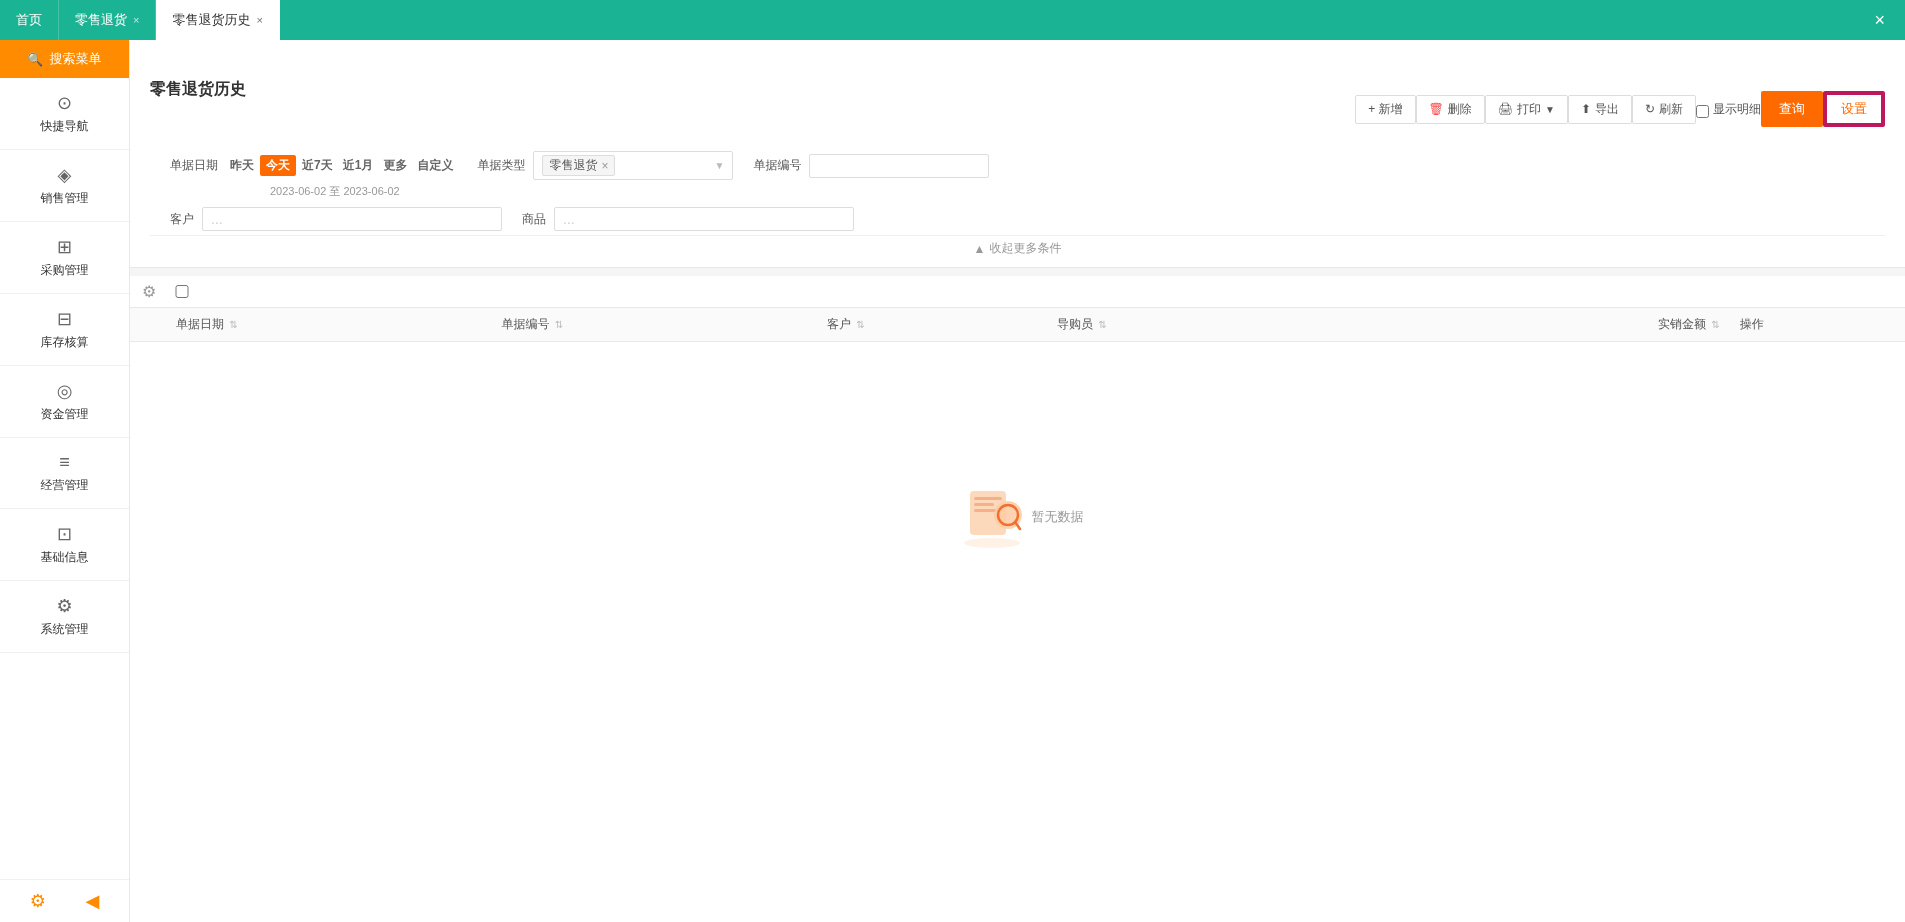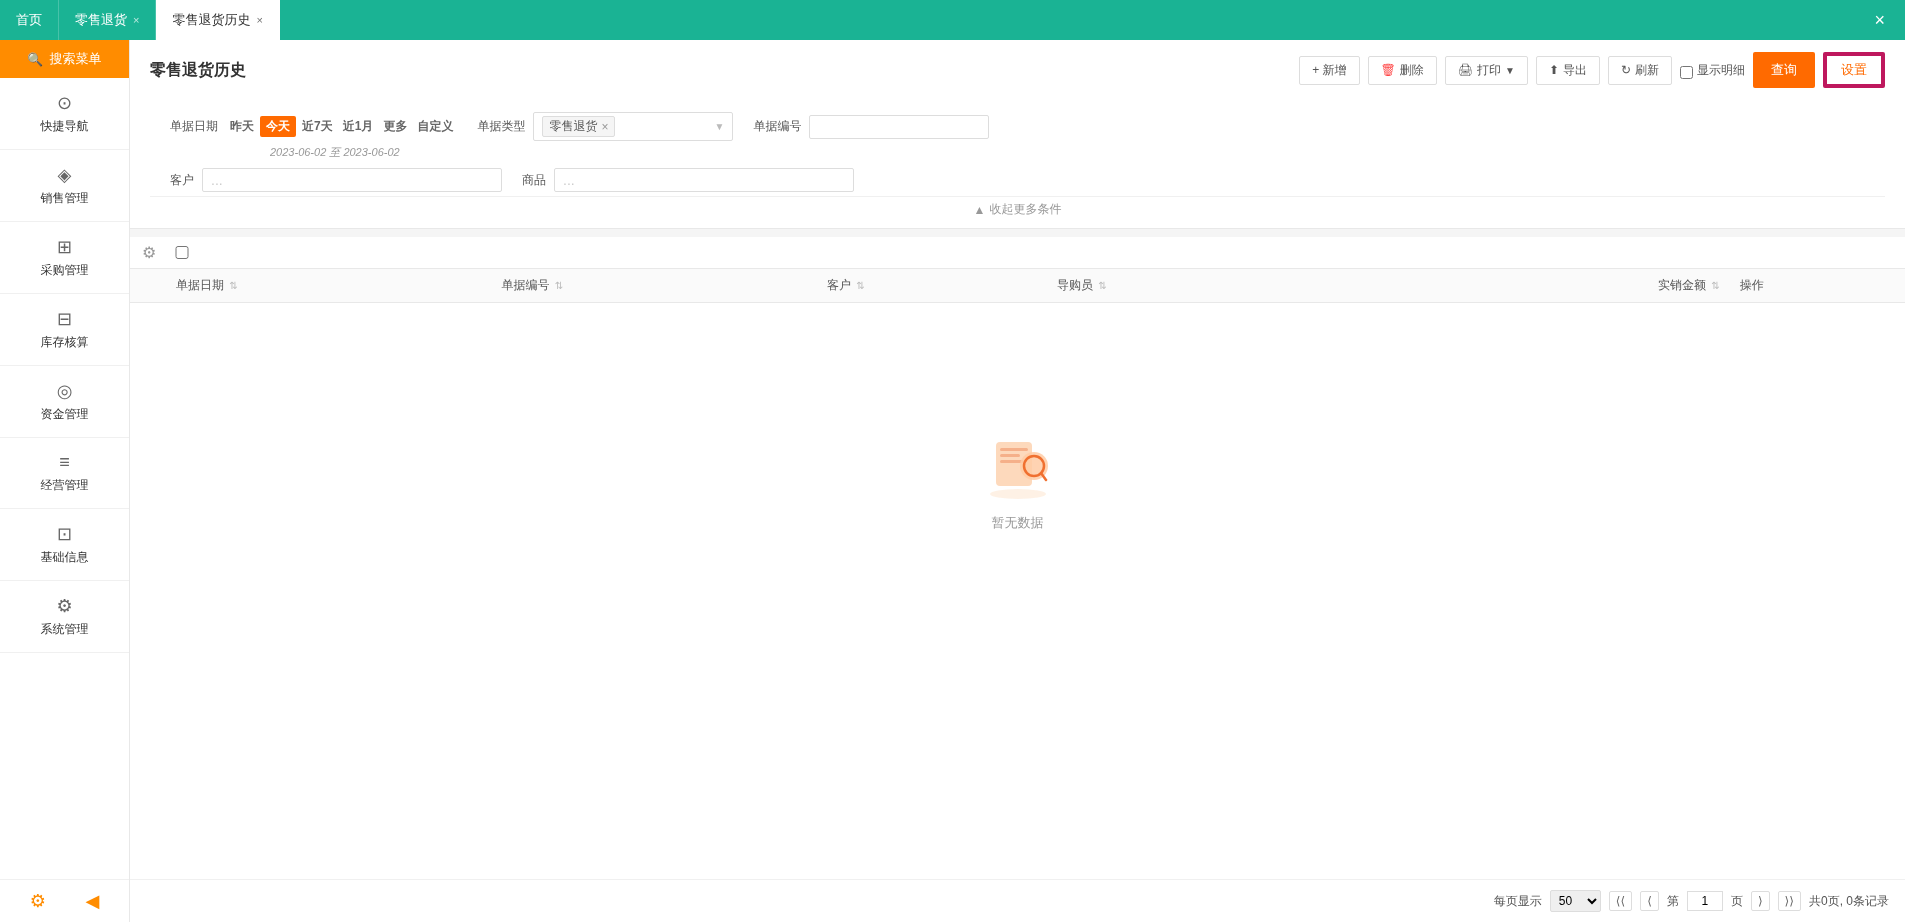--- a/index.html
+++ b/index.html
@@ -128,21 +128,22 @@
       margin-bottom: 10px;
     }
     .page-title {
       font-size: 16px;
       font-weight: bold;
       color: #333;
     }
     .toolbar {
       display: flex;
       align-items: center;
-      gap: 8px;
+      gap: 0;
+      margin-top: 39px;
     }
     .btn-toolbar {
       display: flex;
       align-items: center;
       gap: 4px;
       padding: 5px 12px;
       border: 1px solid #ddd;
       background: #fff;
       color: #555;
       font-size: 12px;
@@ -214,21 +215,20 @@
     }
     .date-btn.active {
       background: #ff6a00;
       color: #fff;
       border-radius: 2px;
       padding: 2px 6px;
     }
     .date-range {
       font-size: 11px;
       color: #999;
-      font-style: italic;
     }
     .select-field {
       display: flex;
       align-items: center;
       border: 1px solid #ddd;
       border-radius: 2px;
       padding: 3px 8px;
       min-width: 200px;
       font-size: 12px;
       background: #fff;
@@ -307,21 +307,21 @@
     }
     thead th .sort-icon {
       font-size: 10px;
       color: #bbb;
       margin-left: 2px;
     }
     .th-checkbox { width: 36px; }
     .empty-area {
       flex: 1;
       display: flex;
-      flex-direction: column;
+      flex-direction: row;
       align-items: center;
       justify-content: center;
       padding: 60px 0;
     }
     .empty-icon {
       width: 80px;
       height: 80px;
       margin-bottom: 12px;
     }
     .empty-text {
@@ -578,33 +578,17 @@
           <rect x="22" y="38" width="24" height="3" rx="1.5" fill="#f5b08a"></rect>
           <circle cx="56" cy="44" r="14" fill="#ffcba4" opacity="0.85"></circle>
           <circle cx="56" cy="44" r="10" fill="none" stroke="#f07030" stroke-width="2.5"></circle>
           <line x1="63" y1="51" x2="68" y2="58" stroke="#f07030" stroke-width="2.5" stroke-linecap="round"></line>
         </svg>
         <span class="empty-text">暂无数据</span>
       </div>
 
       <div style="flex:1;"></div>
 
-      <div class="pagination">
-        <span class="page-size-label">每页显示</span>
-        <select>
-          <option>50</option>
-          <option>100</option>
-          <option>200</option>
-        </select>
-        <button class="nav-btn">⟨⟨</button>
-        <button class="nav-btn">⟨</button>
-        <span>第</span>
-        <input type="text" value="1" style="">
-        <span>页</span>
-        <button class="nav-btn">⟩</button>
-        <button class="nav-btn">⟩⟩</button>
-        <span>共0页, 0条记录</span>
-      </div>
     </div>
 
   </div>
 
 </div>
 
 </body></html>

